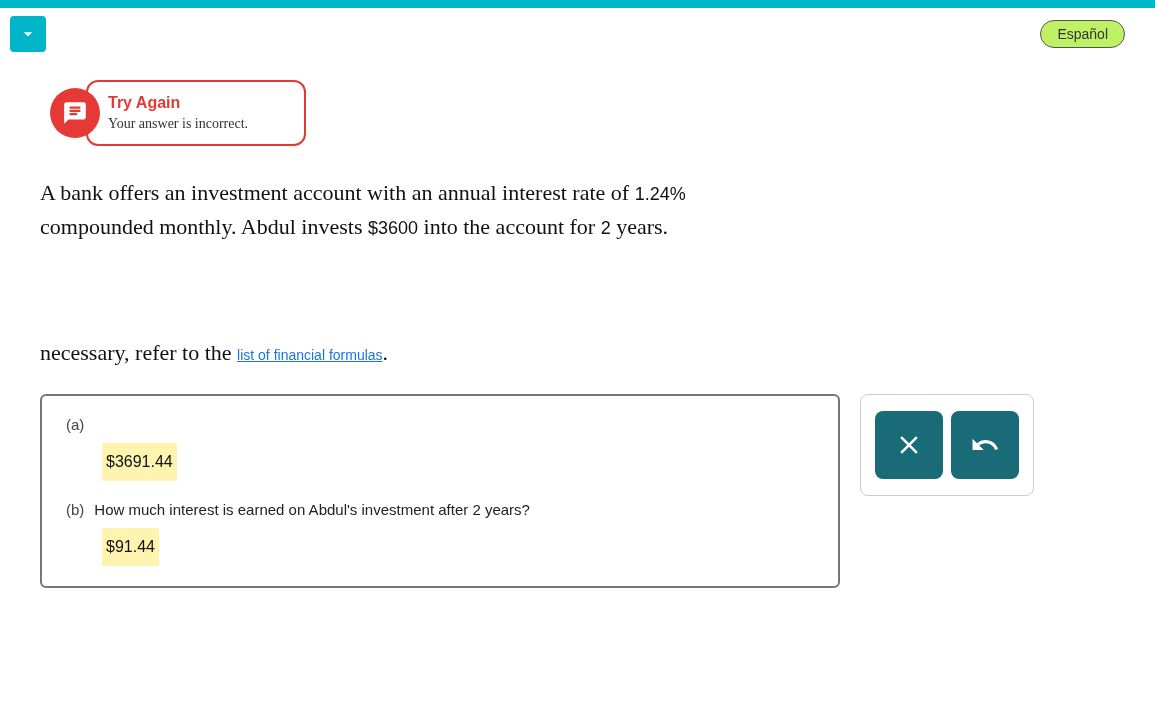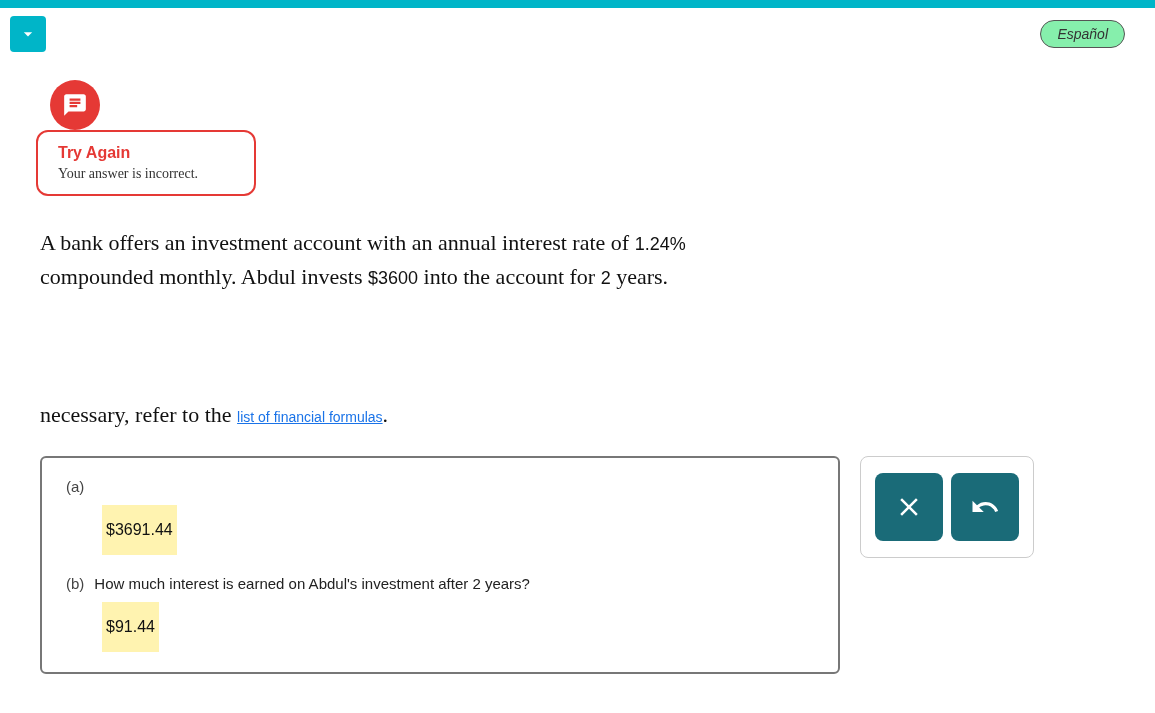--- a/index.html
+++ b/index.html
@@ -46,39 +46,37 @@
     }
 
     .chevron-down-btn svg {
       fill: white;
     }
 
     .espanol-btn {
       border: 1.5px solid #555;
       border-radius: 20px;
       padding: 5px 16px;
-      background: #86efac;
+      background: #bef264;
       font-family: Arial, sans-serif;
       font-size: 14px;
       cursor: pointer;
       color: #333;
-      font-style: italic;
     }
 
     
     .main-content {
       padding: 20px 40px 30px 40px;
     }
 
     
     .try-again-container {
       display: flex;
-      align-items: flex-start;
+      align-items: center;
       margin-bottom: 30px;
-      flex-direction: column;
     }
 
     .try-again-icon {
       background: #e53935;
       border-radius: 50%;
       width: 50px;
       height: 50px;
       display: flex;
       align-items: center;
       justify-content: center;
@@ -115,21 +113,21 @@
       color: #333;
       font-size: 14px;
       font-family: Liberation Serif, serif;
     }
 
     
     .problem-text {
       font-size: 22px;
       line-height: 1.55;
       color: #111;
-      margin-bottom: 36px;
+      margin-bottom: 24px;
       font-family: Georgia, serif;
     }
 
     .problem-text .inline-val {
       font-size: 18px;
       font-family: Arial, sans-serif;
     }
 
     .answer-instructions {
       font-size: 22px;
@@ -185,21 +183,21 @@
       color: #444;
       flex-shrink: 0;
     }
 
     .answer-value {
       font-size: 16px;
       font-family: Arial, sans-serif;
       color: #111;
       background: #fff3b0;
       display: inline-block;
-      padding: 16px 4px;
+      padding: 10px 4px;
       margin-left: 36px;
       font-weight: 500;
     }
 
     .action-btn {
       background: #1a6b78;
       border: none;
       border-radius: 8px;
       width: 68px;
       height: 68px;

